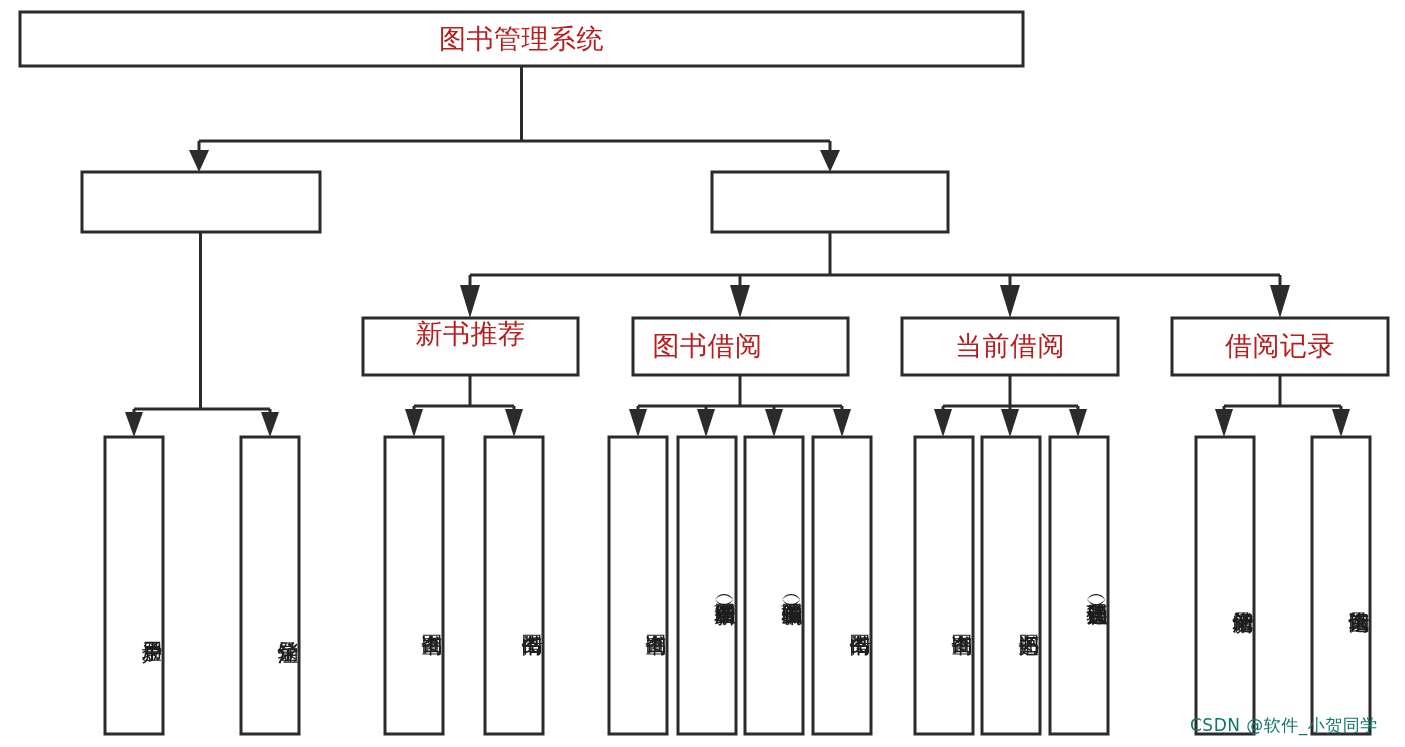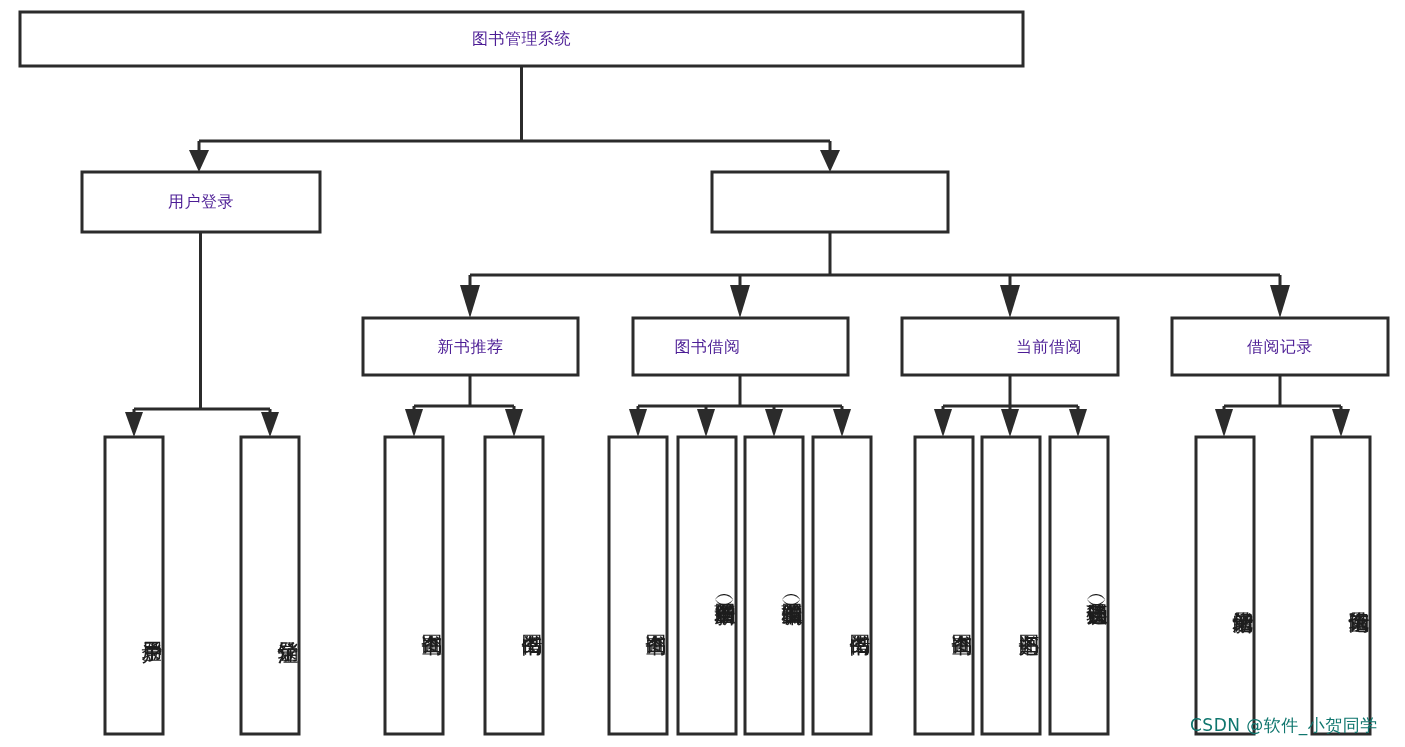--- a/index.html
+++ b/index.html
@@ -40,22 +40,22 @@
   }
   .arrow-head {
     fill: #2b2b2b;
     stroke: none;
   }
   .node-label-h {
     position: absolute;
     display: flex;
     align-items: center;
     justify-content: center;
-    color: #4c1d95;
-    font-size: 16px;
+    color: #b91c1c;
+    font-size: 27px;
     line-height: 1.2;
     letter-spacing: 0.5px;
     white-space: nowrap;
     pointer-events: none;
     border-radius: 19px;
   }
   .node-label-v {
     position: absolute;
     display: flex;
     align-items: flex-start;
@@ -169,25 +169,24 @@
     <rect class="node-box" x="982" y="437" width="58" height="297"></rect>
     <rect class="node-box" x="1050" y="437" width="58" height="297"></rect>
 
     <rect class="node-box" x="1196" y="437" width="58" height="297"></rect>
     <rect class="node-box" x="1312" y="437" width="58" height="297"></rect>
 
   </svg>
 
   <div class="node-label-h" style="left:20px; top:12px; width:1003px; height:54px;">图书管理系统</div>
 
-  <div class="node-label-h" style="left:82px; top:172px; width:238px; height:60px;">用户登录</div>
-
-  <div class="node-label-h" style="left:363px; top:318px; width:215px; height:57px;">新书推荐</div>
+
+  <div class="node-label-h" style="left:363px; top:306px; width:215px; height:57px;">新书推荐</div>
   <div class="node-label-h" style="left:600px; top:318px; width:215px; height:57px;">图书借阅</div>
-  <div class="node-label-h" style="left:902px; top:318px; width:216px; height:57px;padding-left:39px;">当前借阅</div>
+  <div class="node-label-h" style="left:902px; top:318px; width:216px; height:57px;">当前借阅</div>
   <div class="node-label-h" style="left:1172px; top:318px; width:216px; height:57px;">借阅记录</div>
 
   <div class="node-label-v" style="left:105px; top:525px; width:58px; height:200px;">用户登录</div>
   <div class="node-label-v" style="left:241px; top:525px; width:58px; height:200px;">注销登录</div>
 
   <div class="node-label-v" style="left:385px; top:513px; width:58px; height:210px;">查询图书</div>
   <div class="node-label-v" style="left:485px; top:513px; width:58px; height:210px;">借阅图书</div>
 
   <div class="node-label-v" style="left:609px; top:513px; width:58px; height:210px;">查询图书</div>
   <div class="node-label-v" style="left:678px; top:444px; width:58px; height:285px;">新增图书（管理员）</div>

